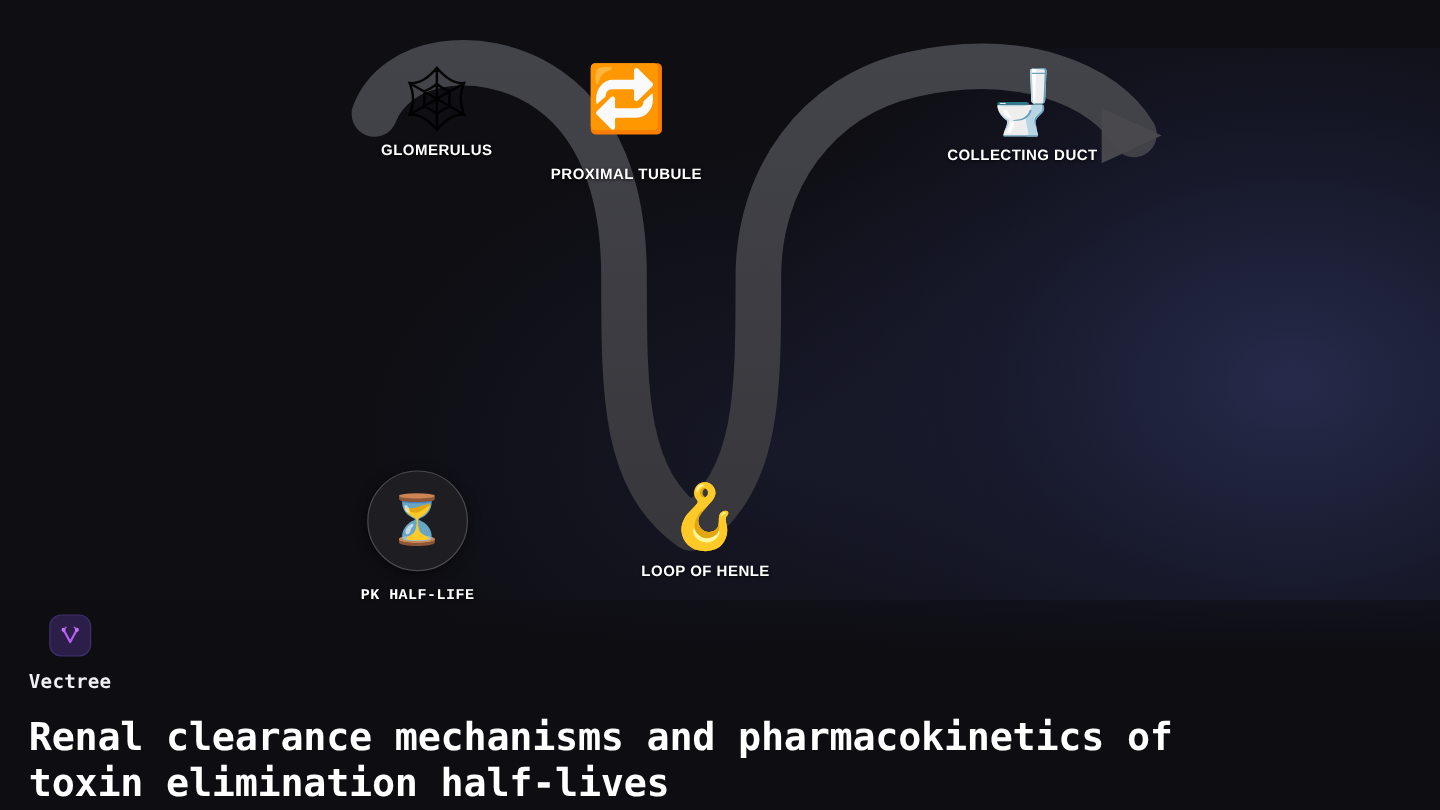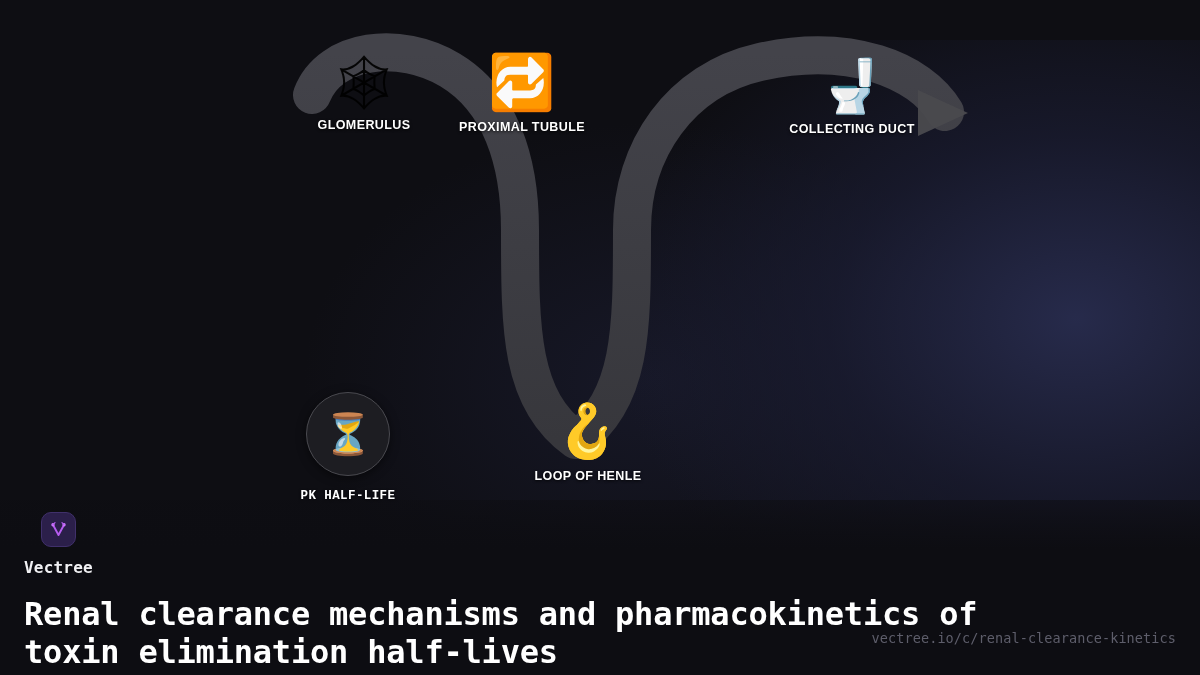--- a/index.html
+++ b/index.html
@@ -84,21 +84,21 @@
   }
 
   
   #node-glomerulus { left: 304px; top: 56px; width: 120px; }
   #node-glomerulus .node-emoji { font-size: 54px; opacity: 0.92; }
   #node-glomerulus .node-label { }
 
   
   #node-proximal { left: 462px; top: 56px; width: 120px; }
   #node-proximal .node-emoji { font-size: 54px; }
-  #node-proximal .node-label { margin-top: 10px; }
+  #node-proximal .node-label { margin-top: 28px; }
 
   
   #node-collecting { left: 792px; top: 60px; width: 120px; }
   #node-collecting .node-emoji { font-size: 52px; }
   #node-collecting .node-label { margin-top: 10px; }
 
   
   #node-henle { left: 528px; top: 405px; width: 120px; }
   #node-henle .node-emoji { font-size: 52px; }
   #node-henle .node-label { margin-top: 12px; text-align: right; }
@@ -256,17 +256,16 @@
           <circle cx="5" cy="6" r="2.1" fill="#d07bff"></circle>
           <circle cx="19" cy="6" r="2.1" fill="#d07bff"></circle>
           <path d="M5 6 L7.6 3.4 M19 6 L16.4 3.4" stroke="#b65cf0" stroke-width="1.5" stroke-linecap="round"></path>
         </svg>
       </div>
       <div id="brand-name">Vectree</div>
     </div>
 
     <div id="headline">Renal clearance mechanisms and pharmacokinetics of toxin elimination half-lives</div>
 
-    <div id="page-url">vectree.io/c/renal-clearance-kinetics</div>
 
   </div>
 
 </div>
 
 </body></html>

